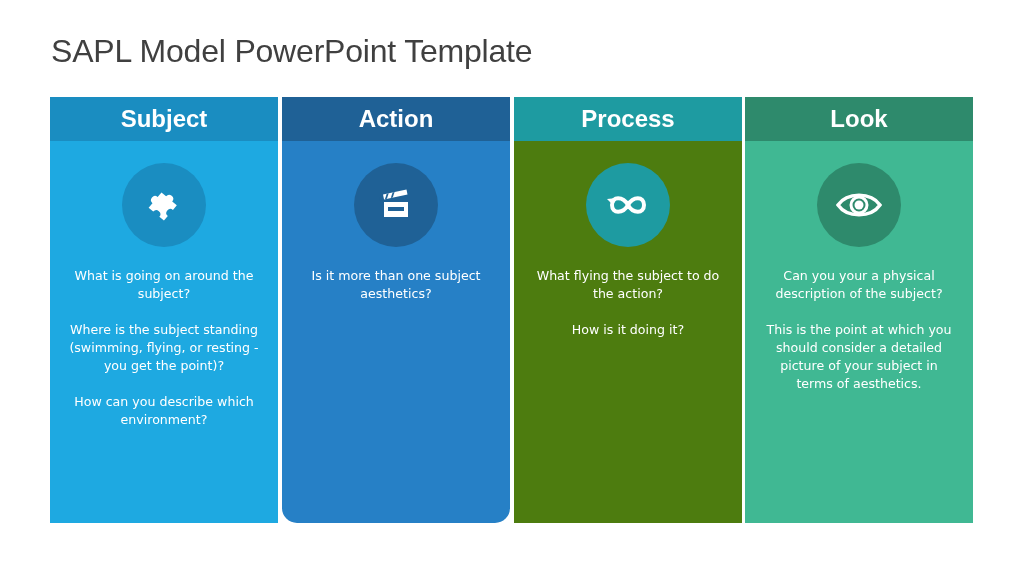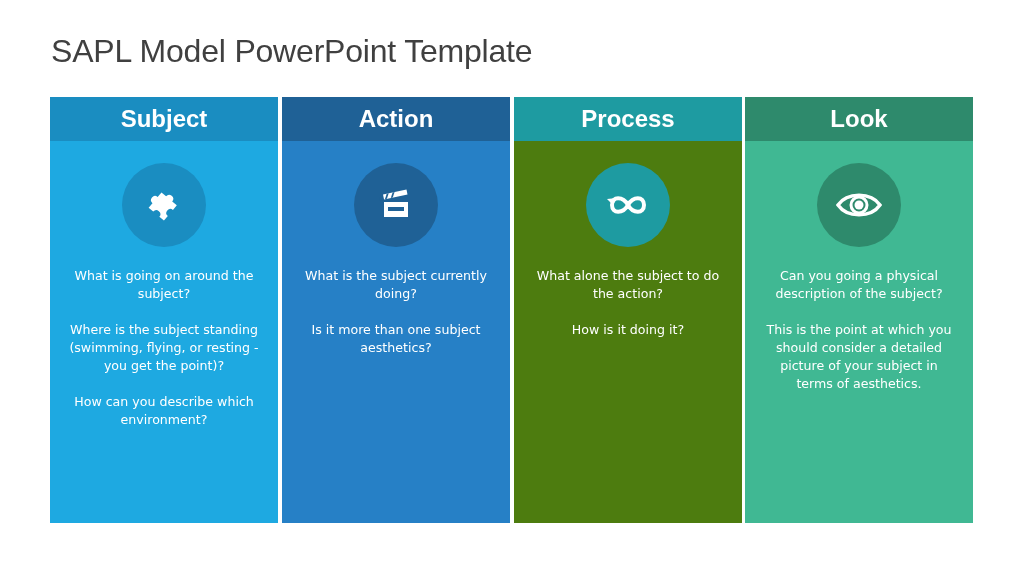--- a/index.html
+++ b/index.html
@@ -47,66 +47,65 @@
       </svg>
     </span>
   </div>
   <div class="col-text">
     <p>What is going on around the subject?</p>
     <p>Where is the subject standing (swimming, flying, or resting - you get the point)?</p>
     <p>How can you describe which environment?</p>
   </div>
 </div>
 
-<div class="col" style="left:282px;background:#2680c6;">
+<div class="col" style="left:282px;background:#2680c6;border-radius:15px;">
   <div class="col-head" style="background:#1f6196;">Action</div>
   <div class="icon-circle" style="background:#1f6196;">
     <span>
       <svg width="40" height="40" viewBox="0 0 40 40">
         <g transform="rotate(-12 10 14)">
           <rect x="8" y="9" width="24" height="5" fill="#fff"></rect>
           <rect x="11" y="9" width="2" height="5" fill="#1f6196" transform="skewX(-30)"></rect>
           <rect x="17" y="9" width="2" height="5" fill="#1f6196" transform="skewX(-30)"></rect>
           <rect x="23" y="9" width="2" height="5" fill="#1f6196" transform="skewX(-30)"></rect>
         </g>
         <rect x="8" y="17" width="24" height="15" fill="#fff"></rect>
         <rect x="12" y="22" width="16" height="4" fill="#1f6196"></rect>
       </svg>
     </span>
   </div>
   <div class="col-text">
-    <p>What is the subject currently doing?</p>
     <p>Is it more than one subject aesthetics?</p>
   </div>
 </div>
 
 <div class="col" style="left:514px;background:#4d7c0f;">
   <div class="col-head" style="background:#1e9ba1;">Process</div>
   <div class="icon-circle" style="background:#1e9ba1;">
     <span>
       <svg width="50" height="30" viewBox="0 0 50 30">
         <path d="M25 15 C 20 6, 9 6, 9 15 C 9 24, 20 24, 25 15 C 30 6, 41 6, 41 15 C 41 24, 30 24, 25 15 Z" fill="none" stroke="#fff" stroke-width="4"></path>
         <path d="M4 9 L 10 15 L 14 8 Z" fill="#fff"></path>
       </svg>
     </span>
   </div>
   <div class="col-text">
-    <p>What alone the subject to do the action?</p>
+    <p>What flying the subject to do the action?</p>
     <p>How is it doing it?</p>
   </div>
 </div>
 
 <div class="col" style="left:745px;background:#40b893;">
   <div class="col-head" style="background:#2e8a6c;">Look</div>
   <div class="icon-circle" style="background:#2e8a6c;">
     <span>
       <svg width="48" height="30" viewBox="0 0 48 30">
         <path d="M3 15 C 12 2, 36 2, 45 15 C 36 28, 12 28, 3 15 Z" fill="none" stroke="#fff" stroke-width="3.5"></path>
         <circle cx="24" cy="15" r="8" fill="none" stroke="#fff" stroke-width="3"></circle>
         <circle cx="24" cy="15" r="4.5" fill="#fff"></circle>
       </svg>
     </span>
   </div>
   <div class="col-text">
-    <p>Can you going a physical description of the subject?</p>
+    <p>Can you your a physical description of the subject?</p>
     <p>This is the point at which you should consider a detailed picture of your subject in terms of aesthetics.</p>
   </div>
 </div>
 
 </body></html>

